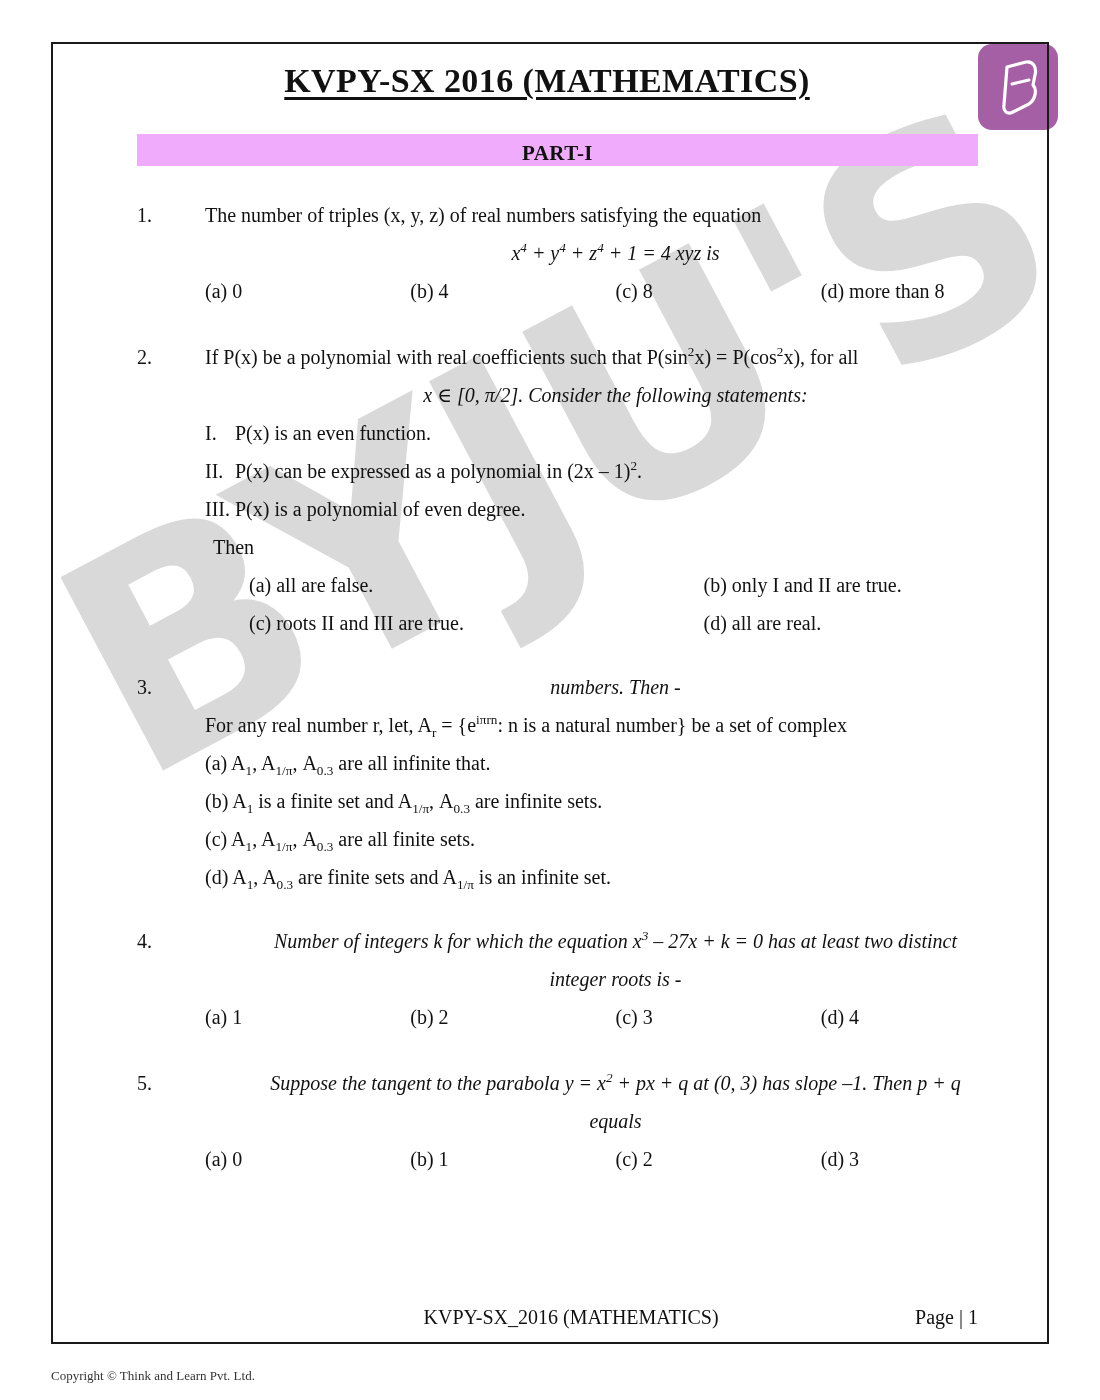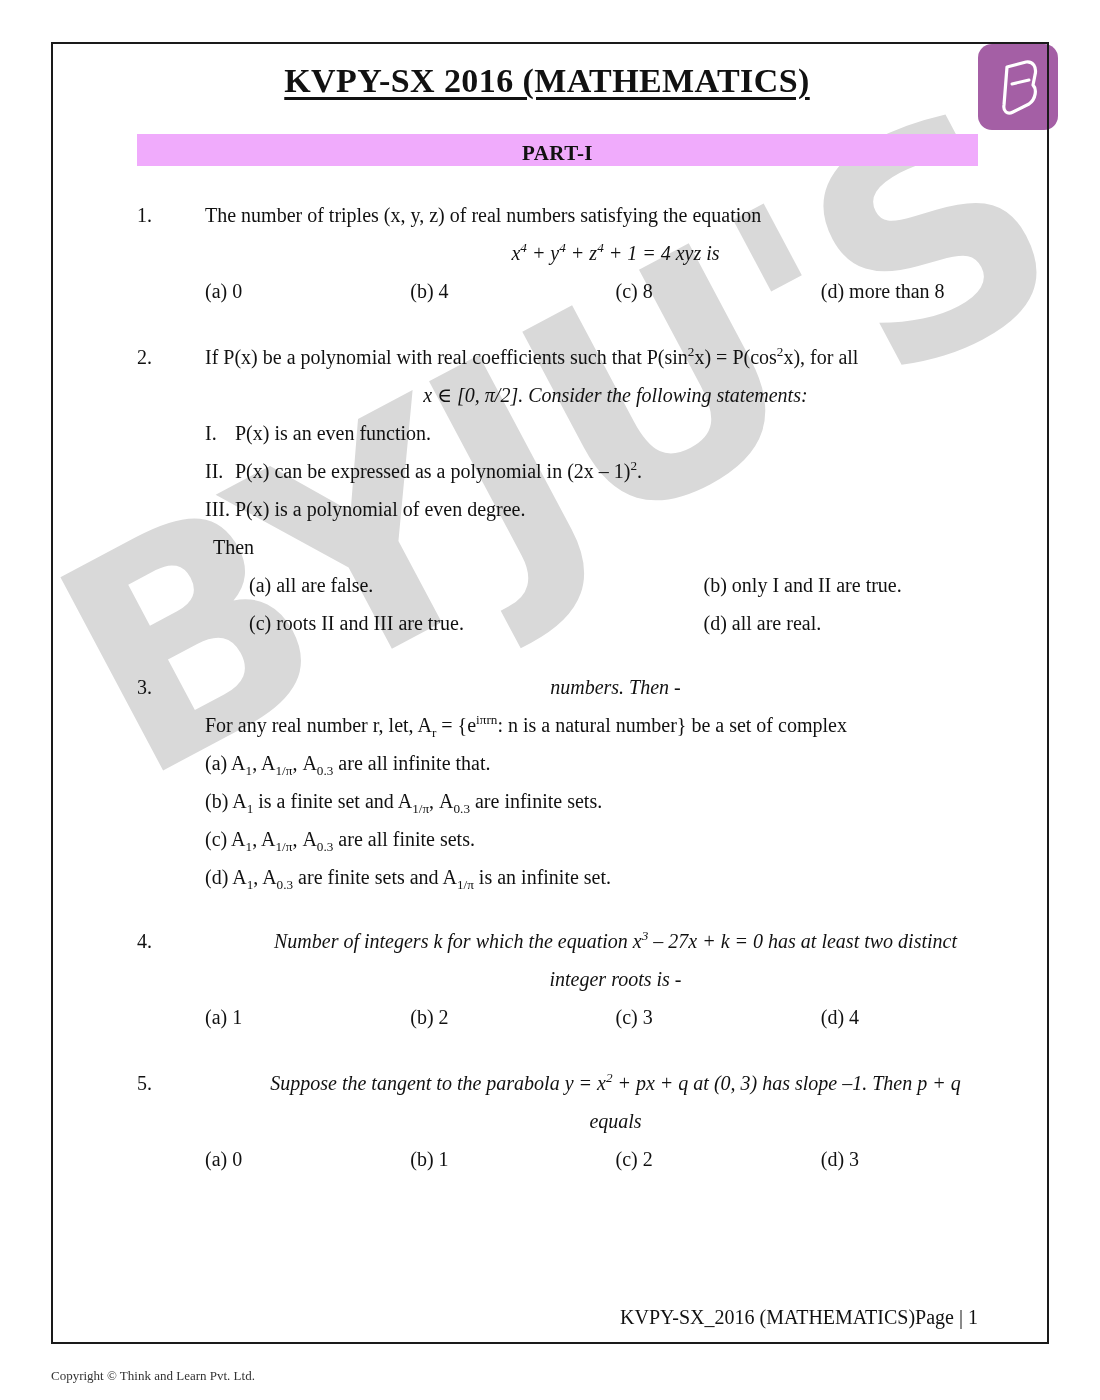--- a/index.html
+++ b/index.html
@@ -199,21 +199,21 @@
     position: absolute;
     left: 125px;
     top: 1306px;
     width: 841px;
     display: flex;
     align-items: baseline;
     font-size: 20px;
   }
   #footer-center {
     flex: 1 1 auto;
-    text-align: right;
+    text-align: center;
     padding-left: 90px;
   }
   #footer-page {
     flex: 0 0 auto;
     white-space: nowrap;
   }
 
   #copyright {
     position: absolute;
     left: 51px;

